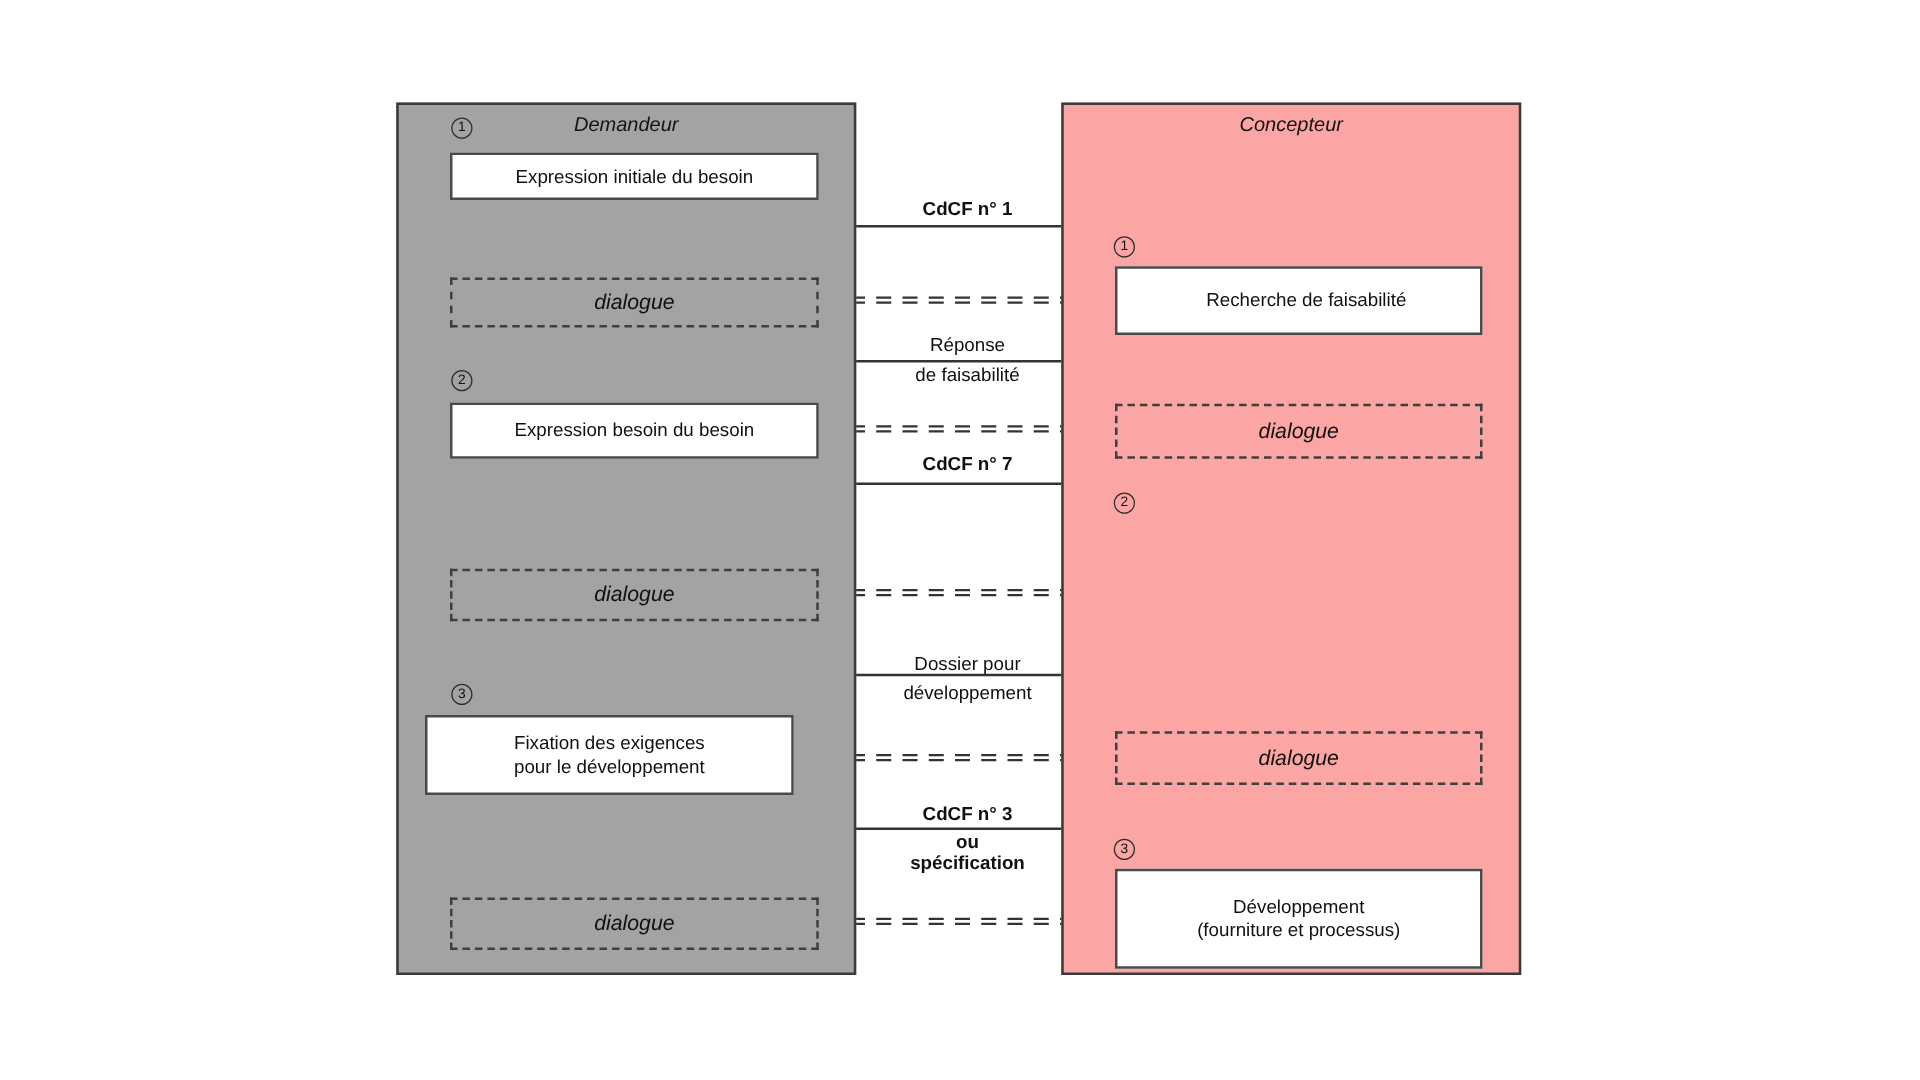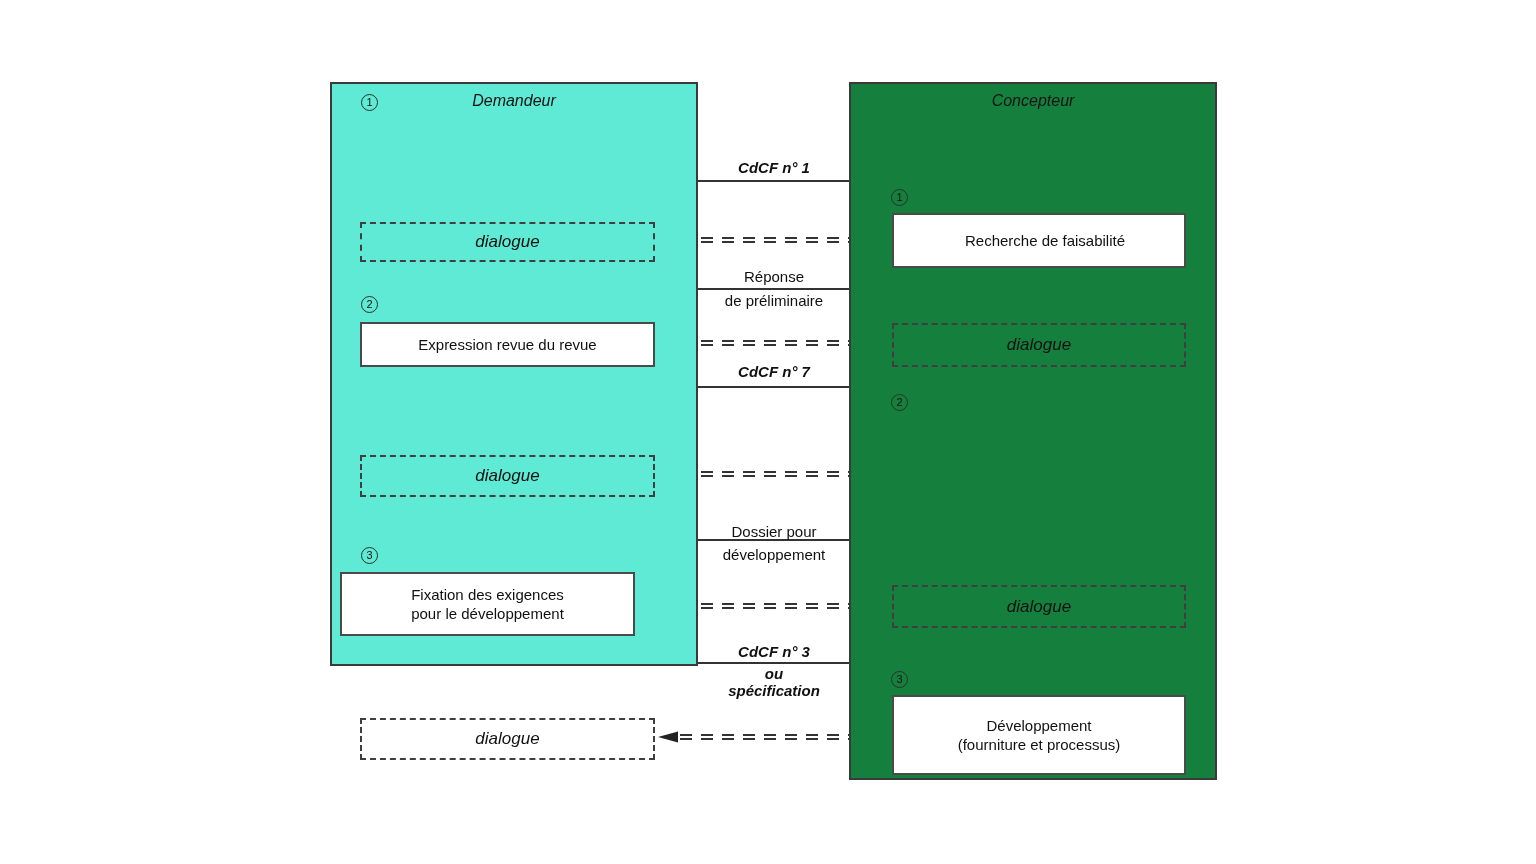--- a/index.html
+++ b/index.html
@@ -1,35 +1,35 @@
 <!DOCTYPE html>
 <html><head>
 <meta charset="utf-8">
 <style>
   html,body{margin:0;padding:0;background:#ffffff;}
   body{width:1536px;height:864px;position:relative;overflow:hidden;
        font-family:"Liberation Sans", sans-serif;color:#111;}
   .stage{position:absolute;inset:0;}
   .panel{position:absolute;border:2px solid #3a3a3a;box-sizing:border-box;}
-  .panel.left{left:330px;top:82px;width:368px;height:584px;background:#5eead4;}
-  .panel.right{left:849px;top:82px;width:368px;height:698px;background:#15803d;}
+  .panel.left{left:317px;top:82px;width:368px;height:698px;background:#a3a3a3;}
+  .panel.right{left:849px;top:82px;width:368px;height:698px;background:#fca5a5;}
   .panel-title{position:absolute;left:0;right:0;top:8px;text-align:center;
        font-style:italic;font-size:16px;color:#141414;}
   .pbox{position:absolute;box-sizing:border-box;background:#ffffff;
        border:2px solid #4a4a4a;display:flex;align-items:center;justify-content:center;
        text-align:center;font-size:15px;line-height:19px;white-space:pre-line;}
   .dbox{position:absolute;box-sizing:border-box;background:transparent;
        border:2px dashed #3f3f3f;display:flex;align-items:center;justify-content:center;
        font-style:italic;font-size:17px;}
   .badge{position:absolute;width:17px;height:17px;border:1.5px solid #2e2e2e;
        border-radius:50%;box-sizing:border-box;display:flex;align-items:center;
        justify-content:center;font-size:11px;line-height:1;color:#111;}
   .flabel{position:absolute;left:656px;width:236px;text-align:center;
        font-size:15px;line-height:18px;color:#101010;}
-  .flabel.bold{font-weight:bold;font-style:italic;}
+  .flabel.bold{font-weight:bold;}
   svg.wires{position:absolute;inset:0;pointer-events:none;}
   .wire{fill:none;stroke:#333;stroke-width:2;}
   .dash{stroke:#333;stroke-width:1.8;stroke-dasharray:12 9;}
   .head{fill:#222;stroke:none;}
 </style>
 </head>
 <body>
 
 <div class="stage">
 
@@ -101,36 +101,37 @@
   </section>
 
   <span class="badge" style="left:361px;top:94px;">1</span>
   <span class="badge" style="left:361px;top:296px;">2</span>
   <span class="badge" style="left:361px;top:547px;">3</span>
 
   <span class="badge" style="left:891px;top:189px;">1</span>
   <span class="badge" style="left:891px;top:394px;">2</span>
   <span class="badge" style="left:891px;top:671px;">3</span>
 
+  <div class="pbox" style="left:360px;top:122px;width:295px;height:38px;">Expression initiale du besoin</div>
   <div class="dbox" style="left:360px;top:222px;width:295px;height:40px;">dialogue</div>
-  <div class="pbox" style="left:360px;top:322px;width:295px;height:45px;">Expression revue du revue</div>
+  <div class="pbox" style="left:360px;top:322px;width:295px;height:45px;">Expression besoin du besoin</div>
   <div class="dbox" style="left:360px;top:455px;width:295px;height:42px;">dialogue</div>
   <div class="pbox" style="left:340px;top:572px;width:295px;height:64px;">Fixation des exigences
 pour le développement</div>
   <div class="dbox" style="left:360px;top:718px;width:295px;height:42px;">dialogue</div>
 
   <div class="pbox" style="left:892px;top:213px;width:294px;height:55px;padding-left:12px;">Recherche de faisabilité</div>
   <div class="dbox" style="left:892px;top:323px;width:294px;height:44px;">dialogue</div>
   <div class="dbox" style="left:892px;top:585px;width:294px;height:43px;">dialogue</div>
   <div class="pbox" style="left:892px;top:695px;width:294px;height:80px;">Développement
 (fourniture et processus)</div>
 
   <div class="flabel bold" style="top:159px;">CdCF n° 1</div>
   <div class="flabel" style="top:268px;">Réponse</div>
-  <div class="flabel" style="top:292px;">de préliminaire</div>
+  <div class="flabel" style="top:292px;">de faisabilité</div>
   <div class="flabel bold" style="top:363px;">CdCF n° 7</div>
   <div class="flabel" style="top:523px;">Dossier pour</div>
   <div class="flabel" style="top:546px;">développement</div>
   <div class="flabel bold" style="top:643px;">CdCF n° 3</div>
   <div class="flabel bold" style="top:665px;">ou</div>
   <div class="flabel bold" style="top:682px;">spécification</div>
 
 </div>
 
 </body></html>

